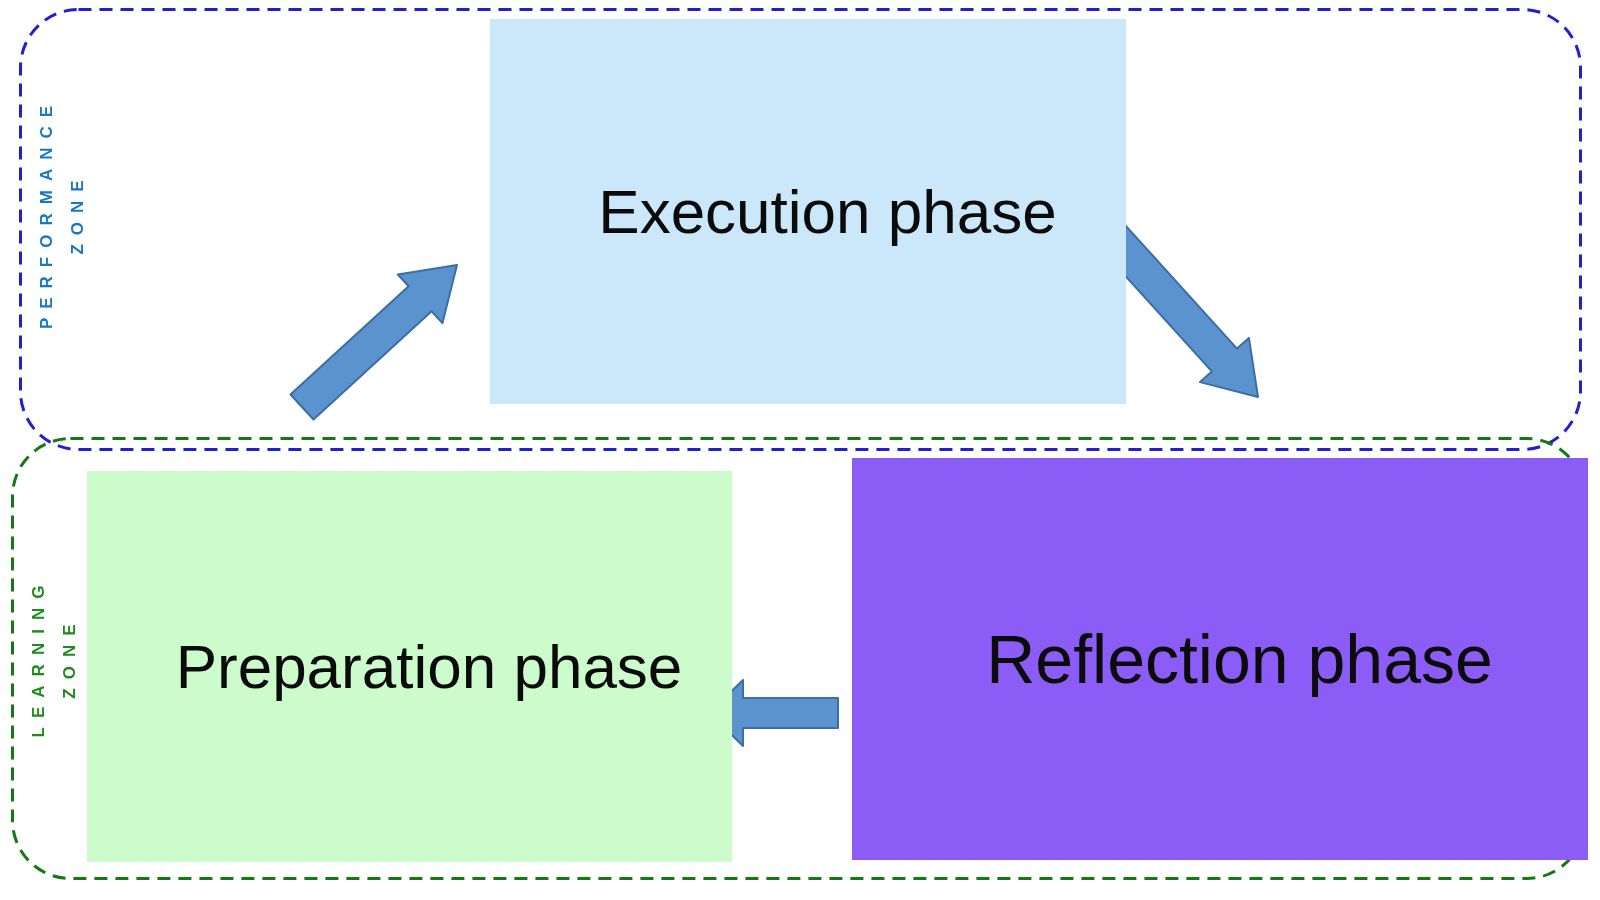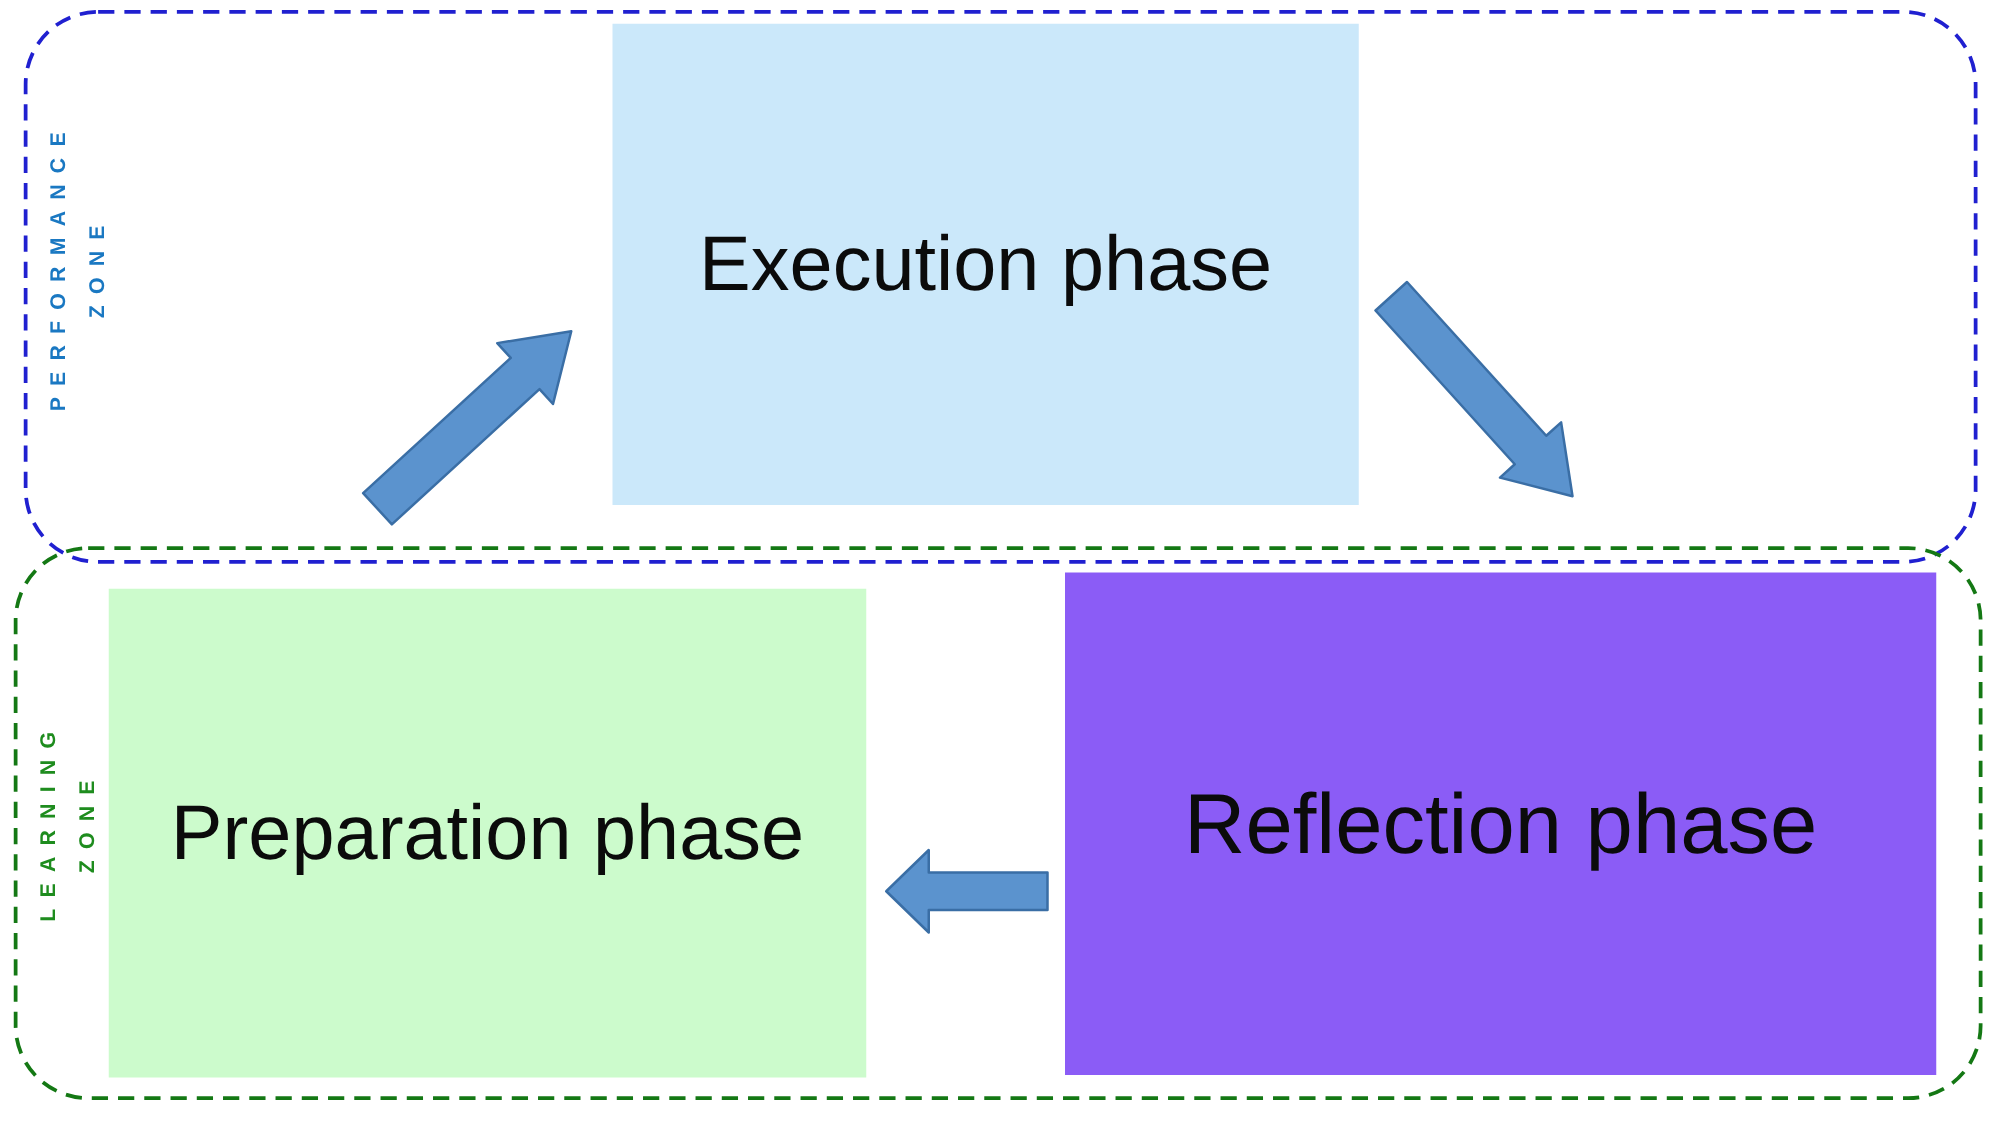--- a/index.html
+++ b/index.html
@@ -9,20 +9,21 @@
     background:#ffffff;
     overflow:hidden;
     font-family:"Liberation Sans", sans-serif;
   }
   .layer{position:absolute;left:0;top:0;width:1600px;height:900px;}
   .phase-box{
     position:absolute;
     display:flex;align-items:center;justify-content:center;
     color:#0b0b0b;
     text-align:center;
+    padding-left:39px;
   }
   .phase-box .phase-label{white-space:nowrap;}
   #execution-box{
     left:490px;top:19px;width:597px;height:385px;
     background:#cbe8fa;
     font-size:62px;
   }
   #preparation-box{
     left:87px;top:471px;width:606px;height:391px;
     background:#ccfbcc;

